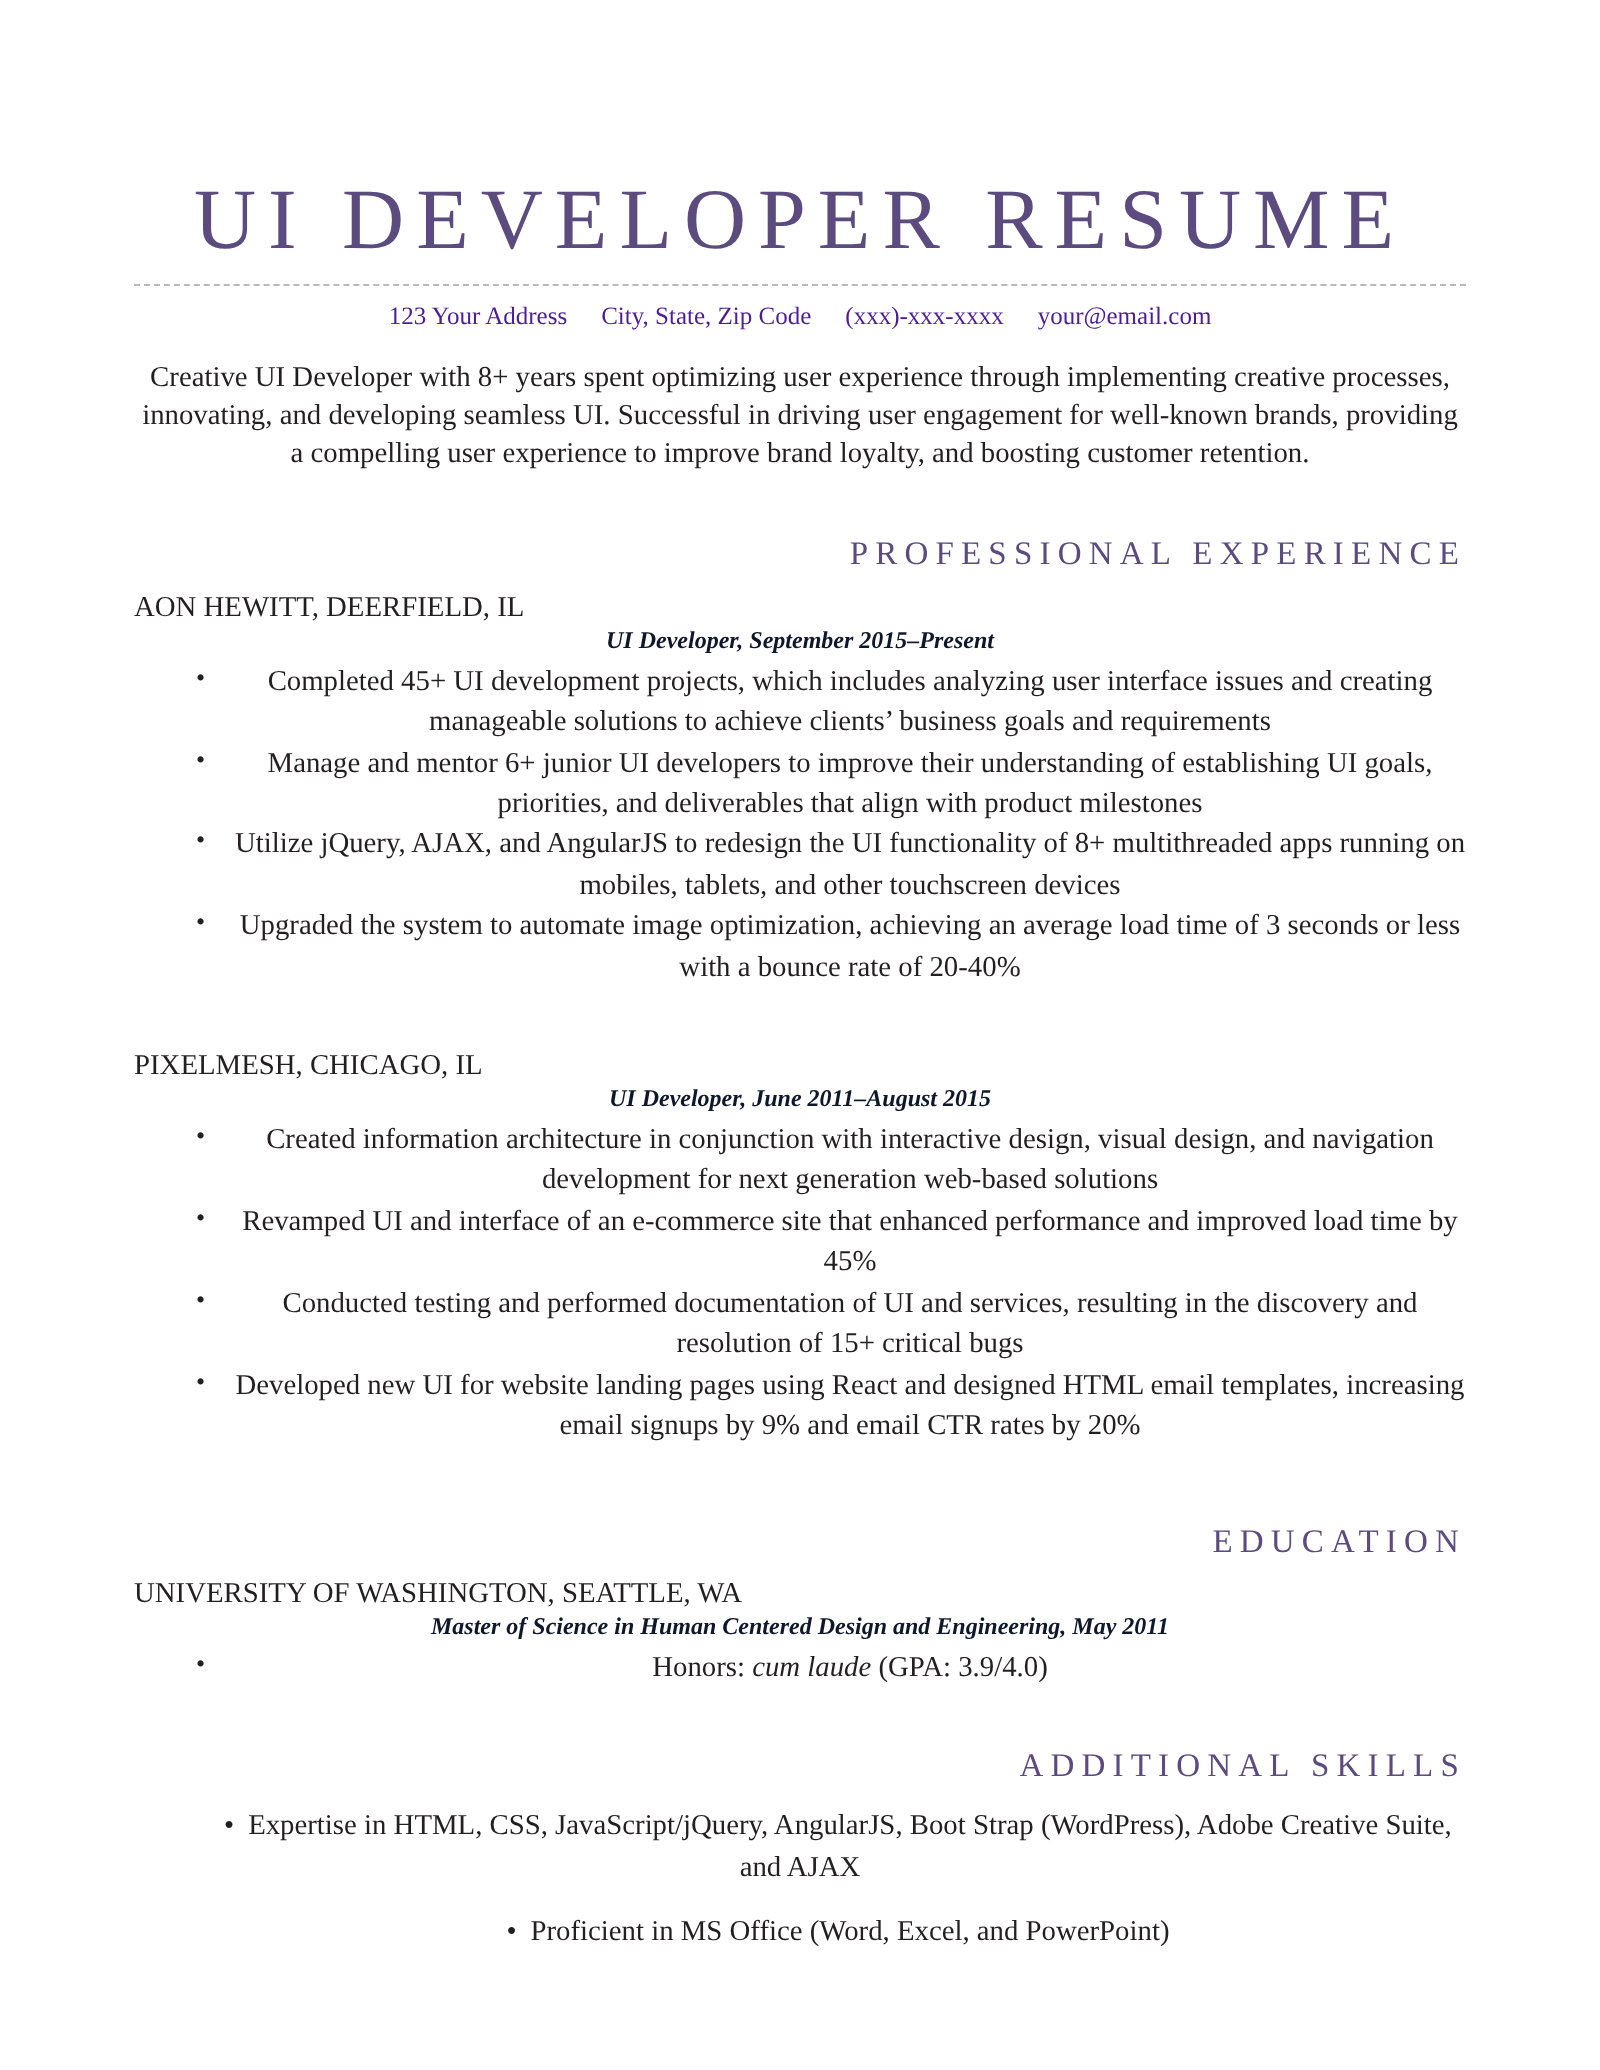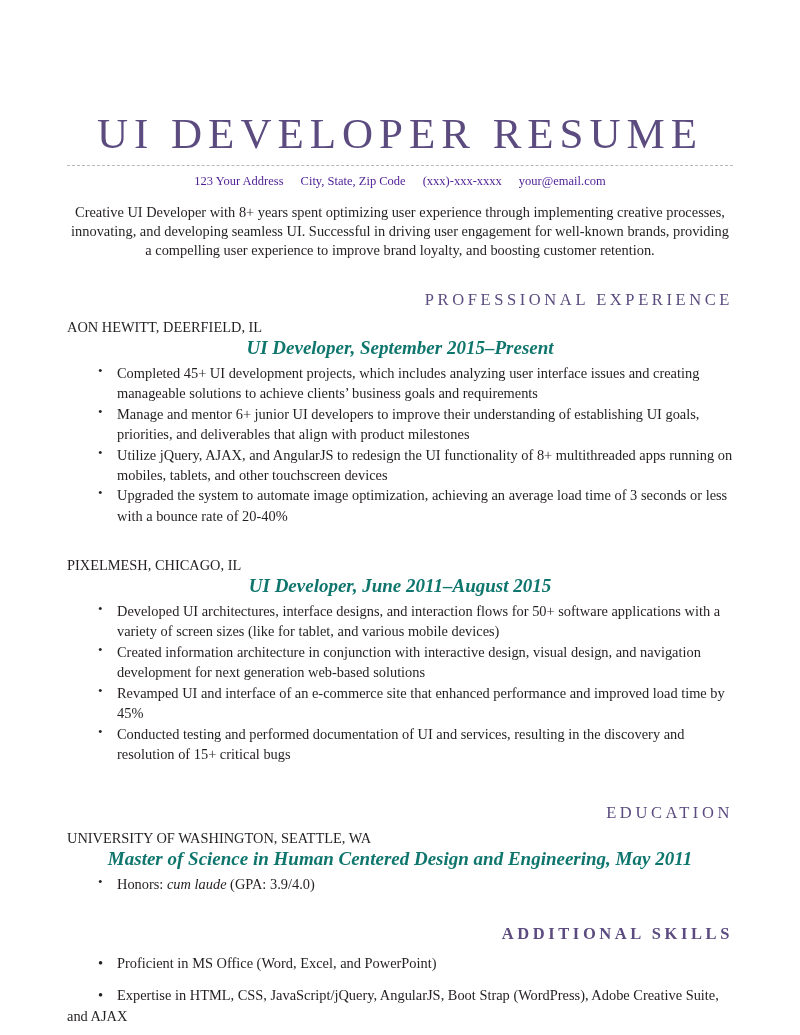--- a/index.html
+++ b/index.html
@@ -14,21 +14,20 @@
     color: #231f20;
     overflow: hidden;
   }
   .page {
     position: relative;
     width: 800px;
     height: 874px;
     background: #ffffff;
     box-sizing: border-box;
     padding: 0 67px;
-    margin-top: 23px;
   }
 
   
   .resume-title {
     margin: 0;
     padding-top: 88px;
     text-align: center;
     font-weight: normal;
     font-size: 43px;
     line-height: 1.05;
@@ -68,56 +67,57 @@
     text-align: right;
     font-weight: normal;
     font-size: 16.5px;
     line-height: 1.2;
     letter-spacing: 3.6px;
     color: #5b4b7f;
     text-transform: uppercase;
   }
   .sec-exp  { padding-top: 30px; }
   .sec-edu  { padding-top: 38px; }
-  .sec-skill{ padding-top: 29px; font-weight: bold; }
+  .sec-skill{ padding-top: 29px; }
 
   
   .org-name {
     margin: 0;
     padding-top: 8px;
     text-align: left;
     font-size: 14.4px;
     line-height: 1.25;
     color: #231f20;
   }
   .org-role {
     margin: 0;
     text-align: center;
-    font-size: 19px;
+    font-size: 12px;
     line-height: 1.3;
     font-weight: bold;
     font-style: italic;
-    color: #0f766e;
+    color: #0f172a;
   }
   .job-block-2 { padding-top: 22px; }
   .edu-block   { padding-top: 7px; }
 
   
   .bullets {
     margin: 2px 0 0 0;
     padding: 0;
     list-style: none;
   }
   .bullets li {
     position: relative;
     margin: 0;
     padding: 0 0 0 50px;
     font-size: 14.4px;
     line-height: 1.42;
     color: #231f20;
+    text-align: center;
   }
   .bullets li::before {
     content: "\2022";
     position: absolute;
     left: 31px;
     top: -1px;
     font-size: 13px;
     line-height: 1.42;
     color: #231f20;
   }
@@ -168,35 +168,35 @@
       <li>Manage and mentor 6+ junior UI developers to improve their understanding of establishing UI goals, priorities, and deliverables that align with product milestones</li>
       <li>Utilize jQuery, AJAX, and AngularJS to redesign the UI functionality of 8+ multithreaded apps running on mobiles, tablets, and other touchscreen devices</li>
       <li>Upgraded the system to automate image optimization, achieving an average load time of 3 seconds or less with a bounce rate of 20-40%</li>
     </ul>
   </div>
 
   <div class="job-block-2">
     <p class="org-name">PIXELMESH, CHICAGO, IL</p>
     <p class="org-role">UI Developer, June 2011–August 2015</p>
     <ul class="bullets">
-      <li>Developed UI architectures, interface designs, and interaction flows for 50+ software applications with a variety of screen sizes (like for tablet, and various mobile devices)</li>
       <li>Created information architecture in conjunction with interactive design, visual design, and navigation development for next generation web-based solutions</li>
       <li>Revamped UI and interface of an e-commerce site that enhanced performance and improved load time by 45%</li>
       <li>Conducted testing and performed documentation of UI and services, resulting in the discovery and resolution of 15+ critical bugs</li>
+      <li>Developed new UI for website landing pages using React and designed HTML email templates, increasing email signups by 9% and email CTR rates by 20%</li>
     </ul>
   </div>
 
   <h2 class="section-heading sec-edu">EDUCATION</h2>
   <div class="edu-block">
     <p class="org-name" style="padding-top:0">UNIVERSITY OF WASHINGTON, SEATTLE, WA</p>
     <p class="org-role">Master of Science in Human Centered Design and Engineering, May 2011</p>
     <ul class="bullets edu-list">
       <li><span>Honors: </span><em class="it">cum laude</em><span> (GPA: 3.9/4.0)</span></li>
     </ul>
   </div>
 
   <h2 class="section-heading sec-skill">ADDITIONAL SKILLS</h2>
   <ul class="bullets skills-list">
+    <li><span class="skill-bullet"><span class="dot">•</span></span><span>Expertise in HTML, CSS, JavaScript/jQuery, AngularJS, Boot Strap (WordPress), Adobe Creative Suite, and AJAX</span></li>
     <li><span class="skill-bullet"><span class="dot">•</span></span><span>Proficient in MS Office (Word, Excel, and PowerPoint)</span></li>
-    <li><span class="skill-bullet"><span class="dot">•</span></span><span>Expertise in HTML, CSS, JavaScript/jQuery, AngularJS, Boot Strap (WordPress), Adobe Creative Suite, and AJAX</span></li>
   </ul>
 
 </div>
 
 </body></html>

